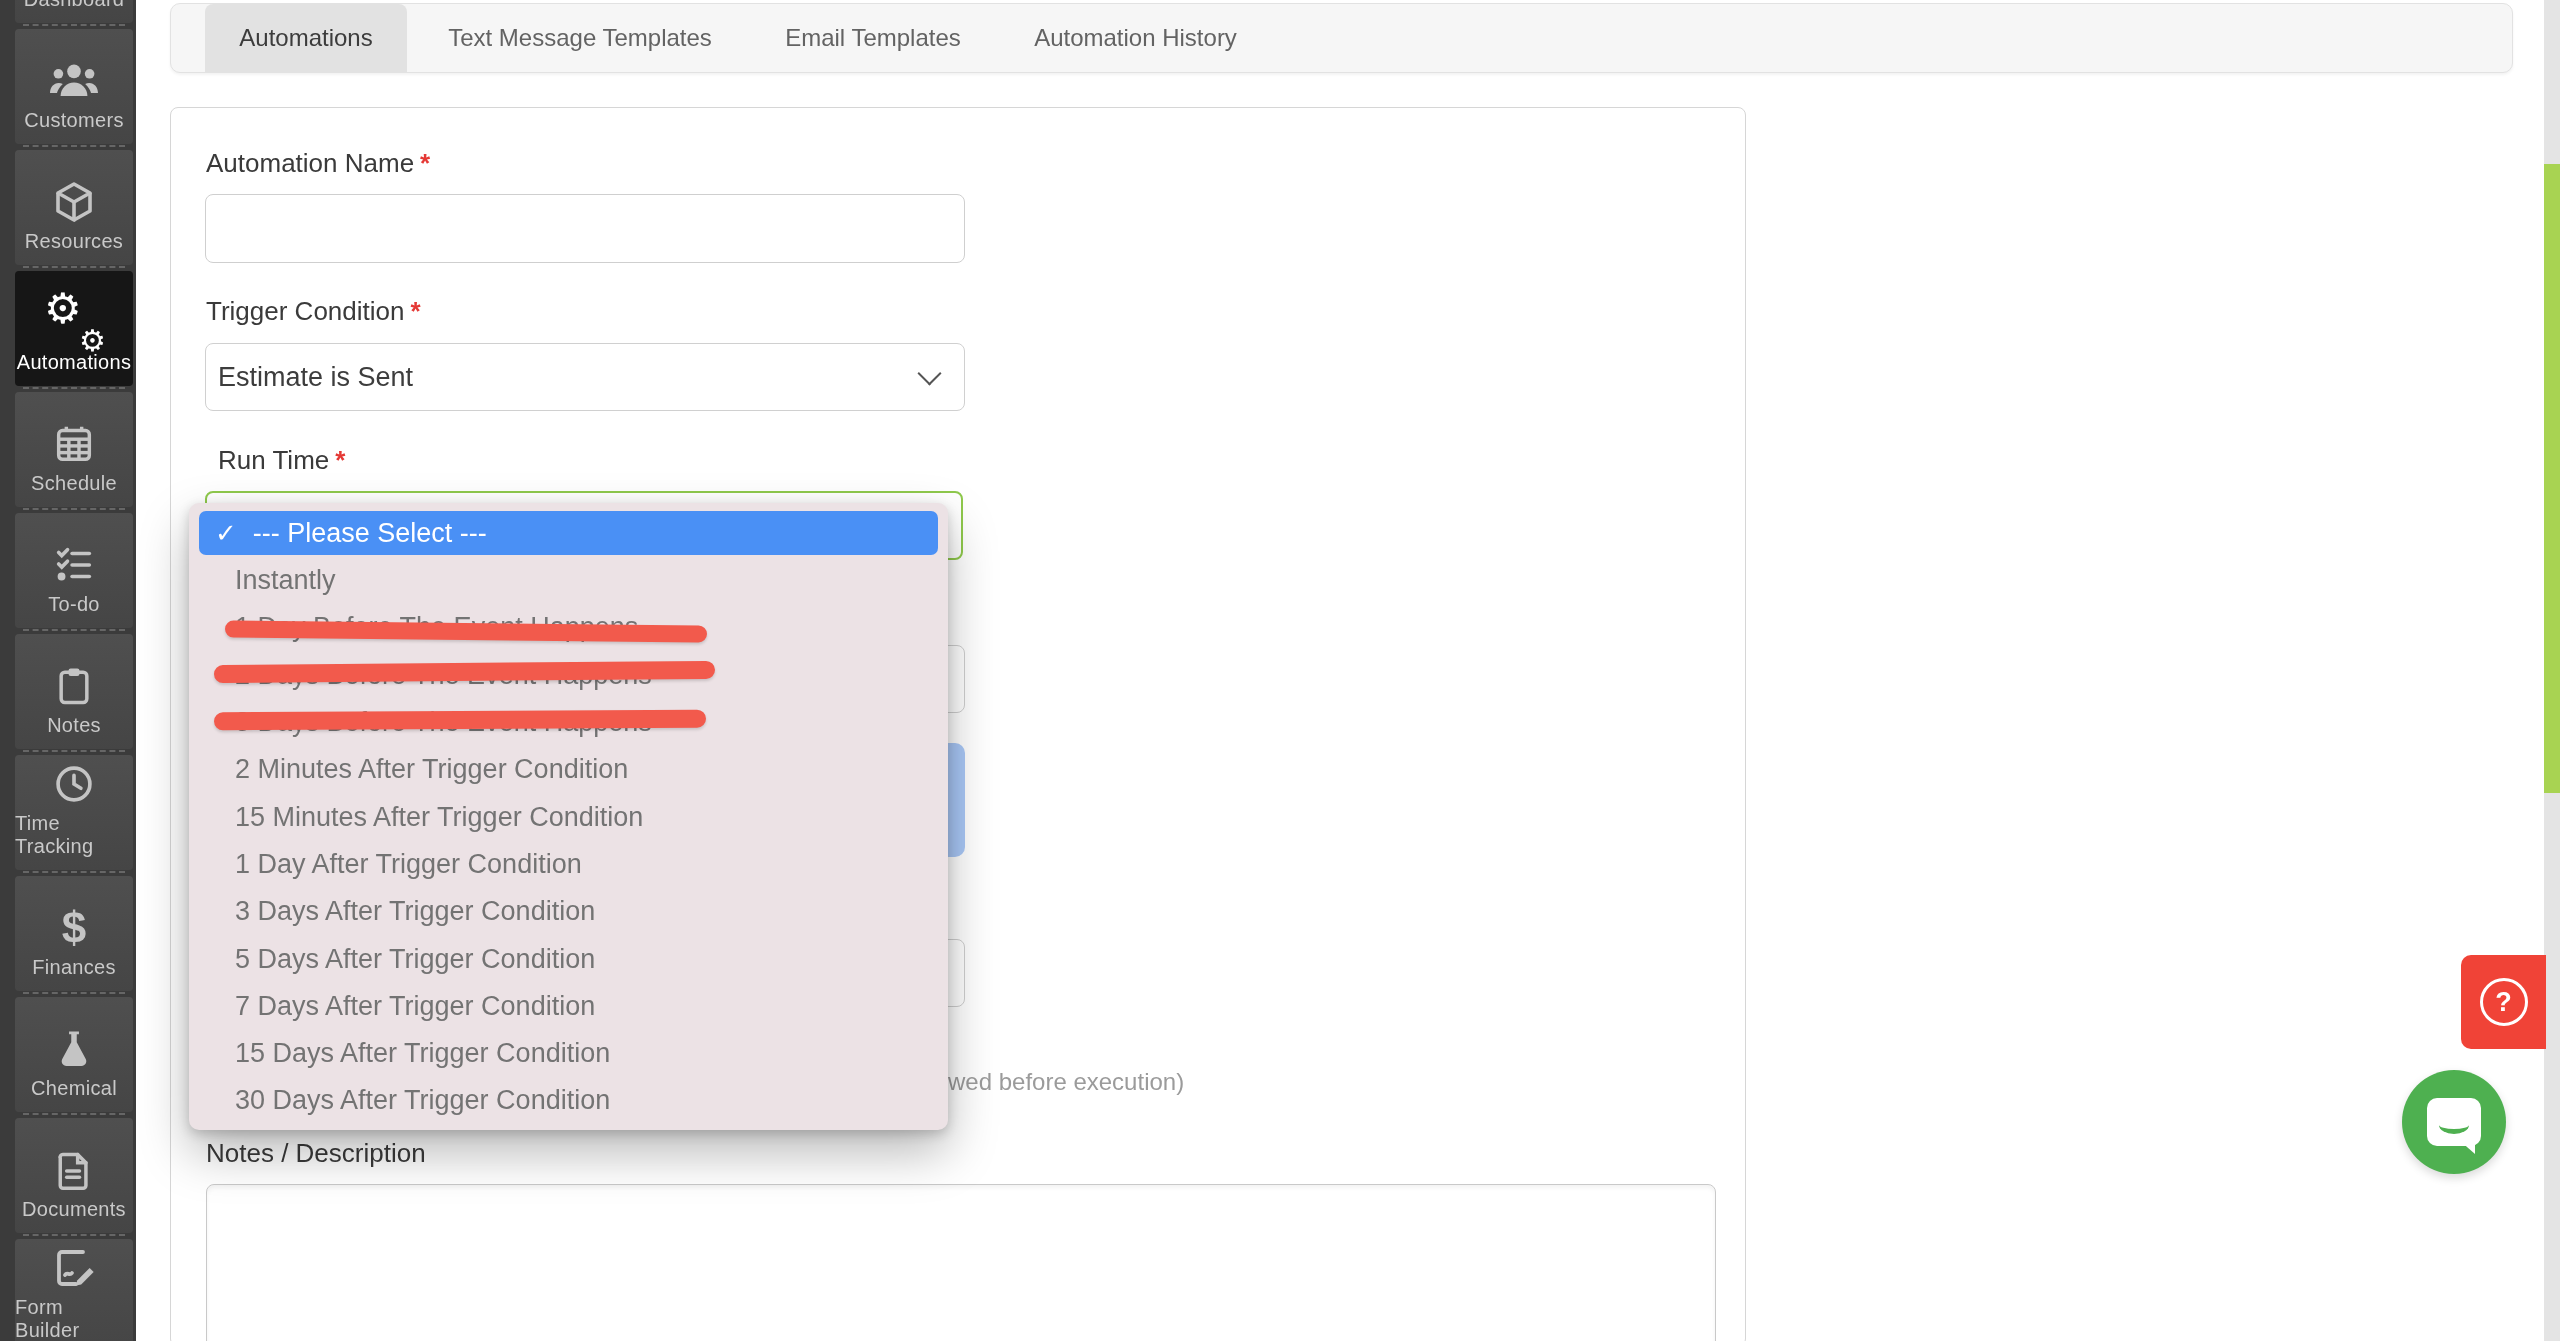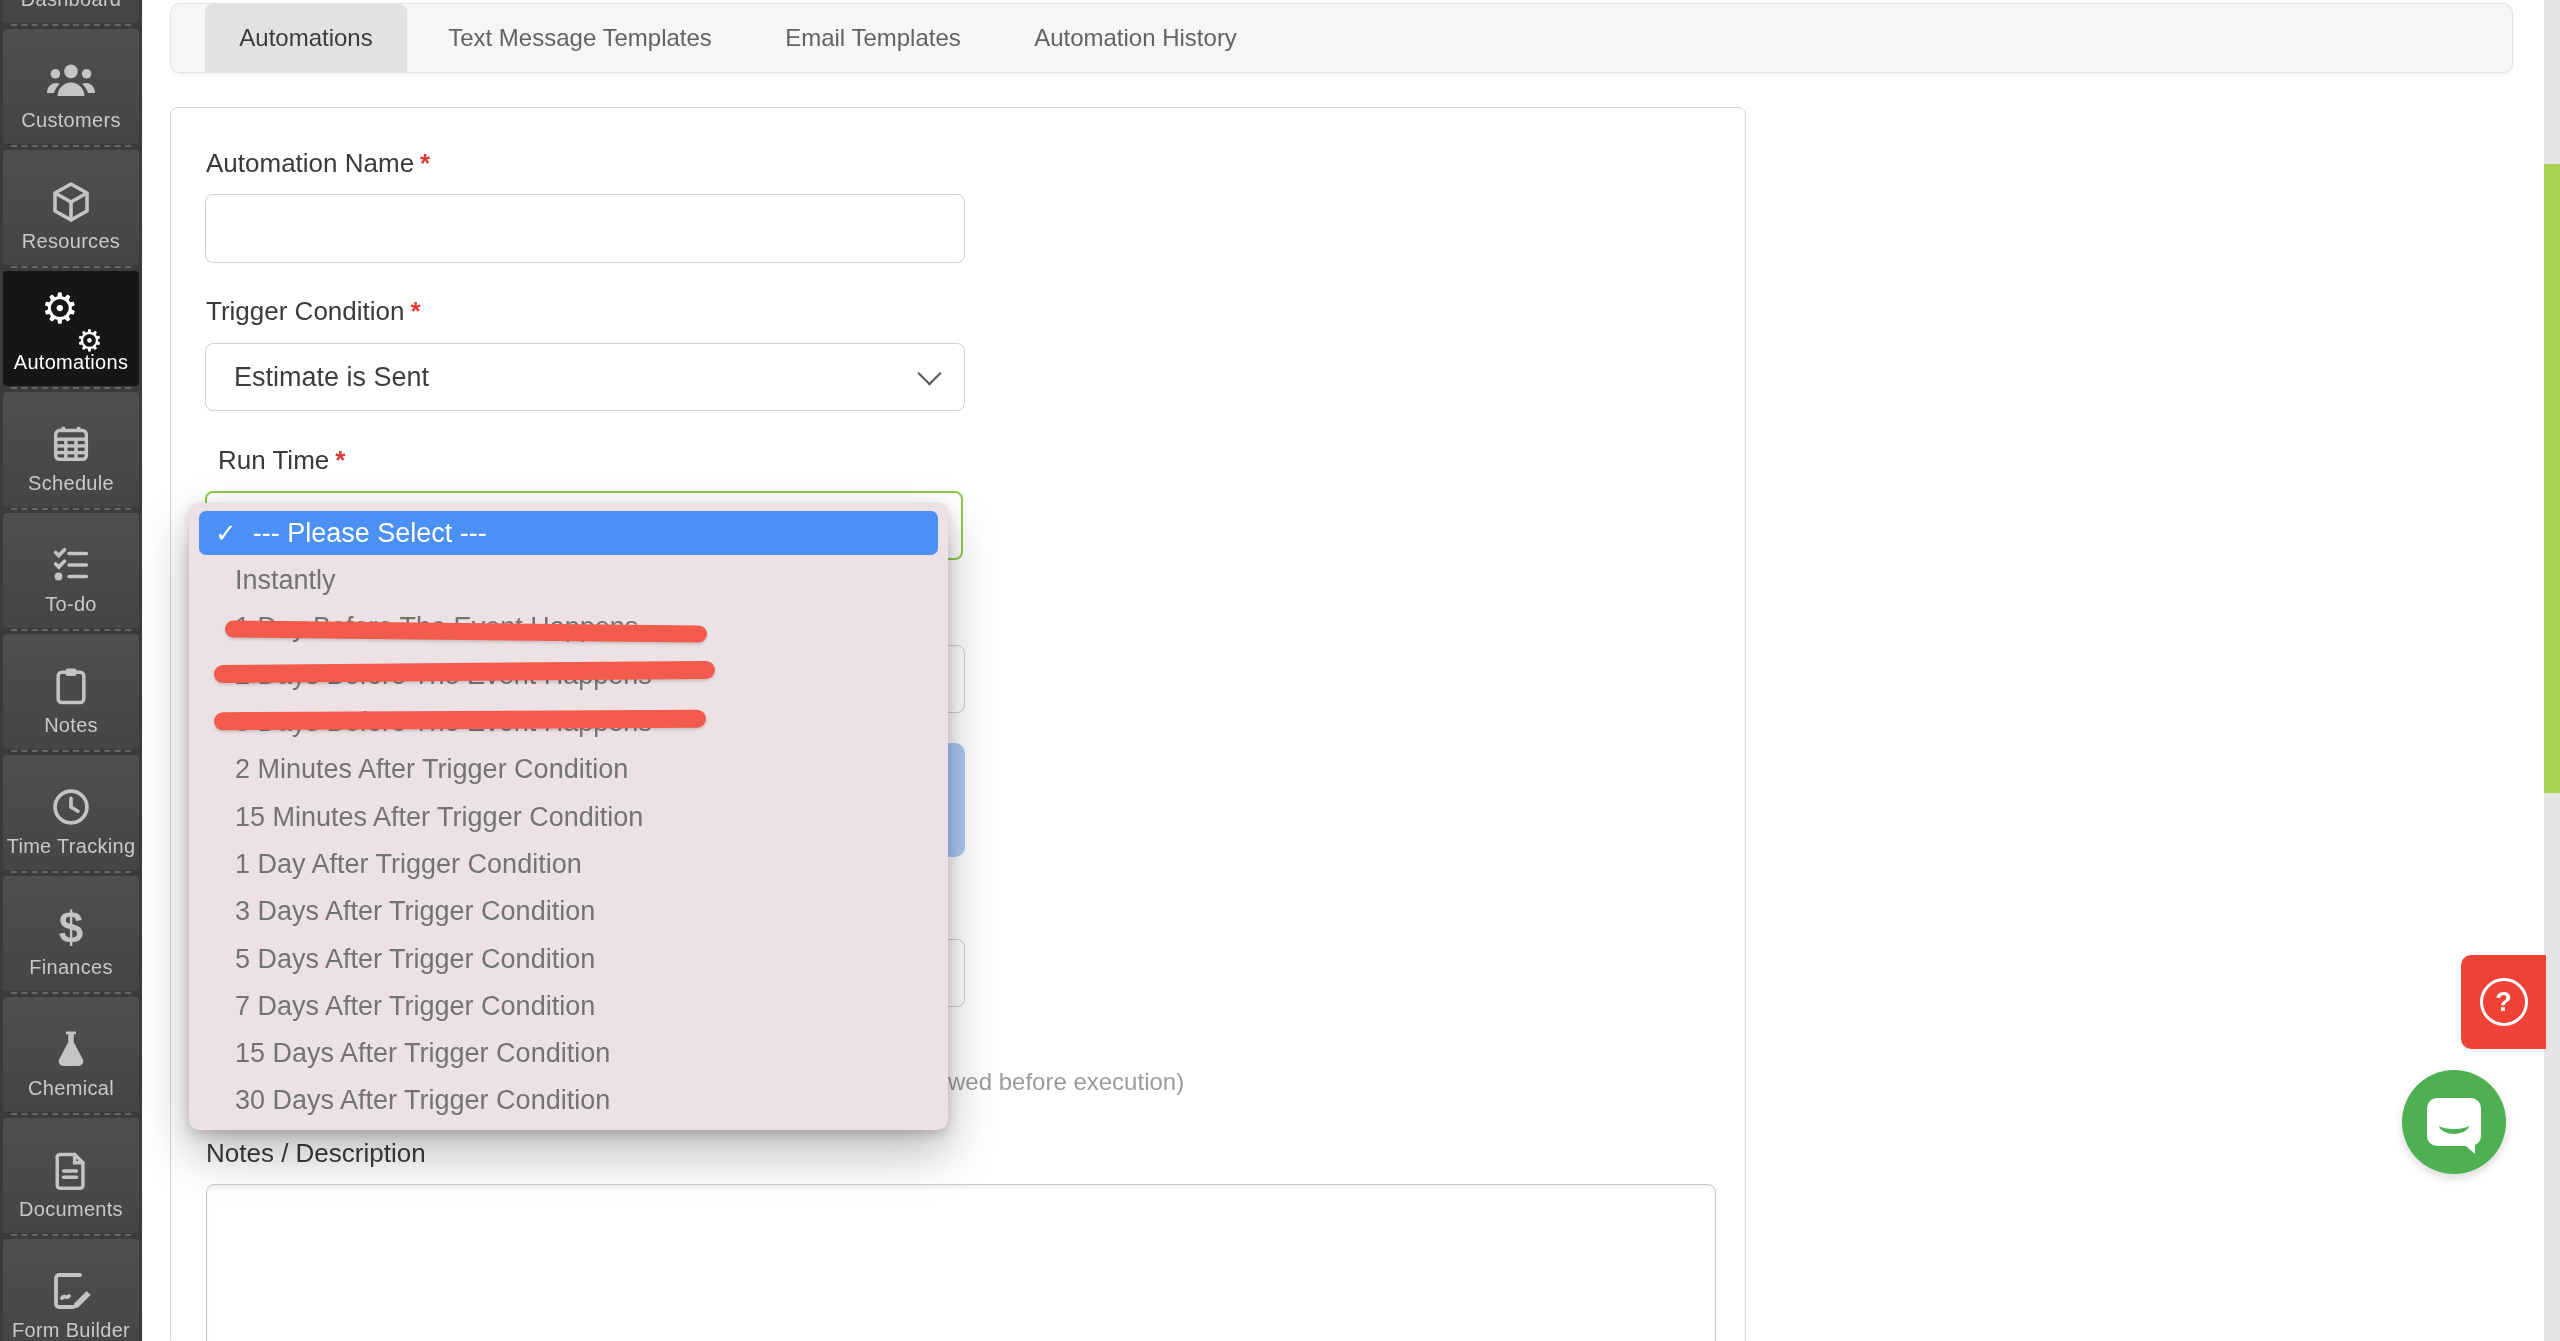--- a/index.html
+++ b/index.html
@@ -1,20 +1,20 @@
 <!DOCTYPE html>
 <html><head>
 <meta charset="utf-8">
 <style>
   html,body{margin:0;padding:0;background:#fff;}
   #app{position:relative;width:2560px;height:1341px;overflow:hidden;background:#fff;
        font-family:"Liberation Sans","DejaVu Sans",sans-serif;color:#333;}
 
   
-  .sidebar{position:absolute;left:0;top:0;width:142px;height:1341px;background:#3b3b3b;overflow:hidden;}
+  .sidebar{position:absolute;left:0;top:0;width:124px;height:1341px;background:#3b3b3b;overflow:hidden;padding-left:12px;}
   .tile{position:relative;height:115px;margin:0 3px 6px 3px;border-radius:4px;
         background:linear-gradient(#4f4f4f,#454545);display:flex;flex-direction:column;
         align-items:center;justify-content:flex-end;padding-bottom:12px;box-sizing:border-box;cursor:pointer;}
   .tile:not(:first-child)::before{content:'';position:absolute;top:-5px;left:8px;right:8px;
         border-top:2px dashed rgba(255,255,255,.22);}
   .tile:first-child{margin-top:-92px;}
   .tile.active{background:#161616;}
   .tile .ticon{height:56px;display:flex;align-items:center;justify-content:center;color:#c4c4c4;}
   .tile.active .ticon{color:#fff;}
   .tile .tlabel{font-size:20px;color:#c9c9c9;letter-spacing:.3px;}
@@ -35,21 +35,21 @@
 
   
   .card{position:absolute;left:170px;top:107px;width:1576px;height:1240px;background:#fff;
         border:1px solid #d6d6d6;border-radius:8px;box-sizing:border-box;}
 
   .flabel{position:absolute;font-size:26px;color:#3a3a3a;}
   .req{color:#e53935;font-weight:bold;margin-left:6px;}
   .tinput{position:absolute;left:205px;width:760px;height:69px;border:1px solid #cfcfcf;border-radius:8px;
           box-sizing:border-box;background:#fff;font-size:27px;padding:0 24px;color:#333;outline:none;}
   .selbox{position:absolute;left:205px;width:760px;height:68px;border:1px solid #d0d0d0;border-radius:8px;
-          box-sizing:border-box;background:#fff;display:flex;align-items:center;padding:0 28px;
+          box-sizing:border-box;background:#fff;display:flex;align-items:center;padding:0 12px;
           font-size:27px;color:#3d3d3d;cursor:pointer;}
   .selbox .chev{position:absolute;right:26px;top:50%;width:15px;height:15px;margin-top:-12px;
           border-right:2.5px solid #555;border-bottom:2.5px solid #555;transform:rotate(45deg);}
   .selbox.focus{border:2px solid #8fc94c;height:69px;}
   .bluebar{position:absolute;left:205px;top:743px;width:760px;height:114px;background:#a9c8f7;
           border-radius:10px;cursor:pointer;}
   .hint{position:absolute;left:948px;top:1068px;font-size:24px;color:#9b9b9b;}
   .notes-area{position:absolute;left:206px;top:1184px;width:1510px;height:170px;border:1px solid #c9c9c9;
           border-radius:8px;box-sizing:border-box;background:#fff;resize:none;outline:none;
           box-shadow:inset 0 3px 4px rgba(0,0,0,.05);font-size:26px;padding:16px;font-family:inherit;}

